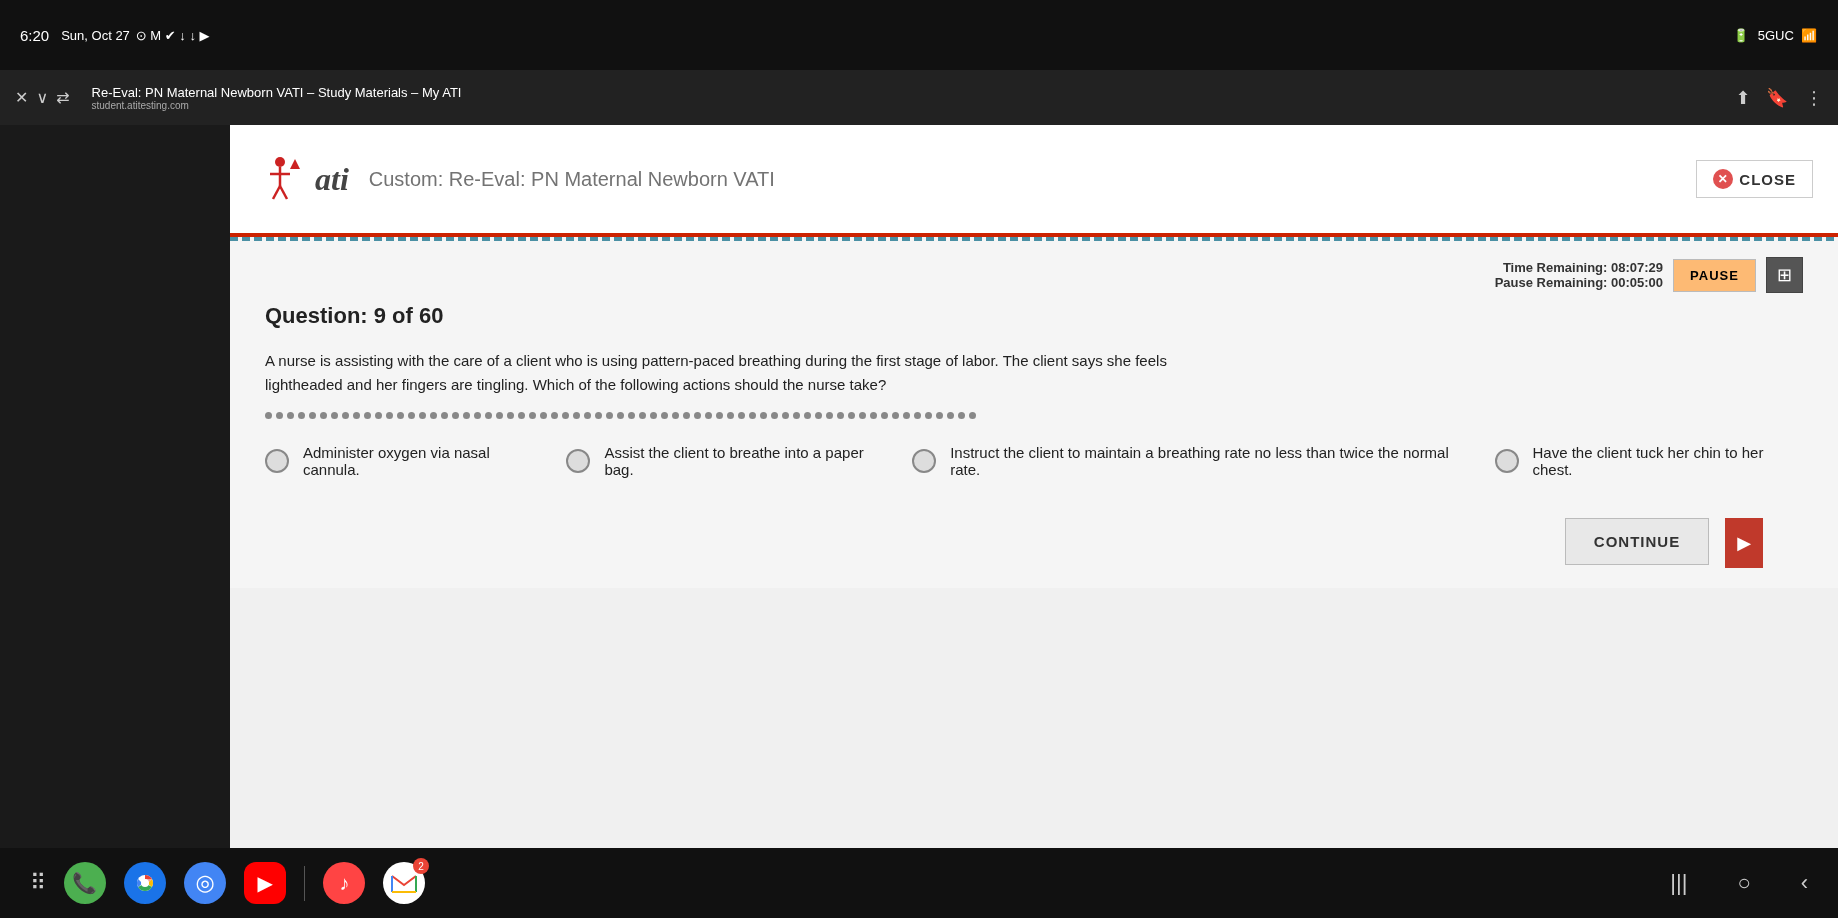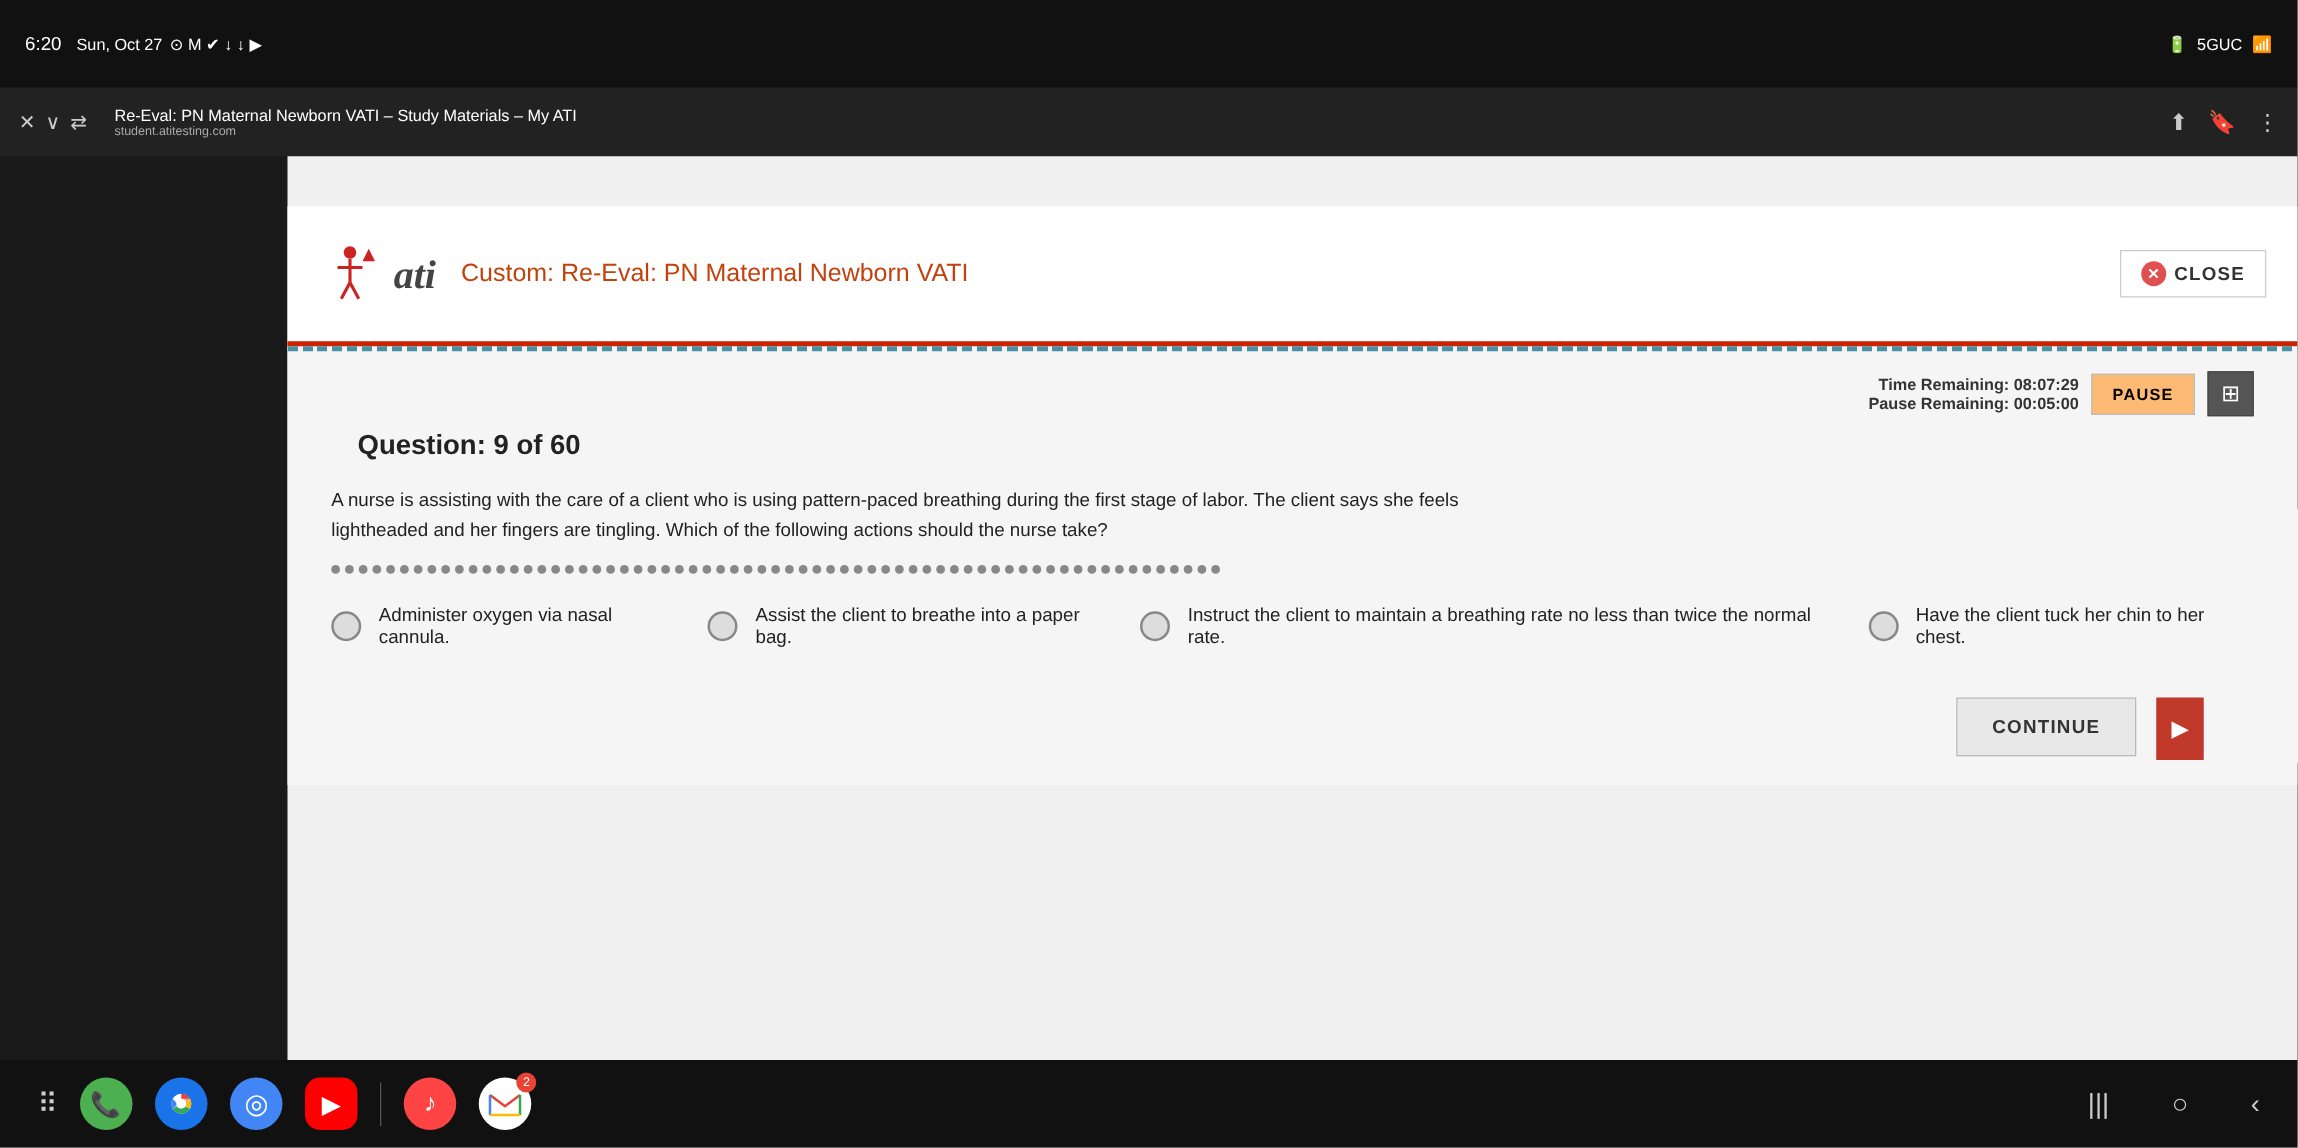--- a/index.html
+++ b/index.html
@@ -118,21 +118,20 @@
 
     
     .ati-header {
       background: #fff;
       padding: 29px 25px;
       display: flex;
       align-items: center;
       justify-content: flex-end;
       border-bottom: 4px solid #cc2200;
       position: relative;
-      margin-top: 40px;
     }
 
     .ati-header::after {
       content: '';
       position: absolute;
       bottom: -8px;
       left: 0;
       right: 0;
       height: 4px;
       background: repeating-linear-gradient(
@@ -159,21 +158,21 @@
     .ati-logo-text {
       font-size: 32px;
       font-style: italic;
       font-weight: bold;
       color: #444;
       font-family: Georgia, serif;
     }
 
     .ati-exam-title {
       font-size: 20px;
-      color: #c2410c;
+      color: #737373;
       font-weight: normal;
       flex: 1;
       margin-left: 20px;
     }
 
     .close-btn {
       display: flex;
       align-items: center;
       gap: 6px;
       background: #fff;
@@ -241,21 +240,20 @@
       cursor: pointer;
       color: white;
       font-size: 18px;
     }
 
     .question-number {
       font-size: 22px;
       font-weight: bold;
       color: #222;
       margin-bottom: 20px;
-      margin-left: 21px;
     }
 
     .question-text {
       font-size: 15px;
       color: #222;
       line-height: 1.6;
       margin-bottom: 15px;
       max-width: 950px;
     }
 

